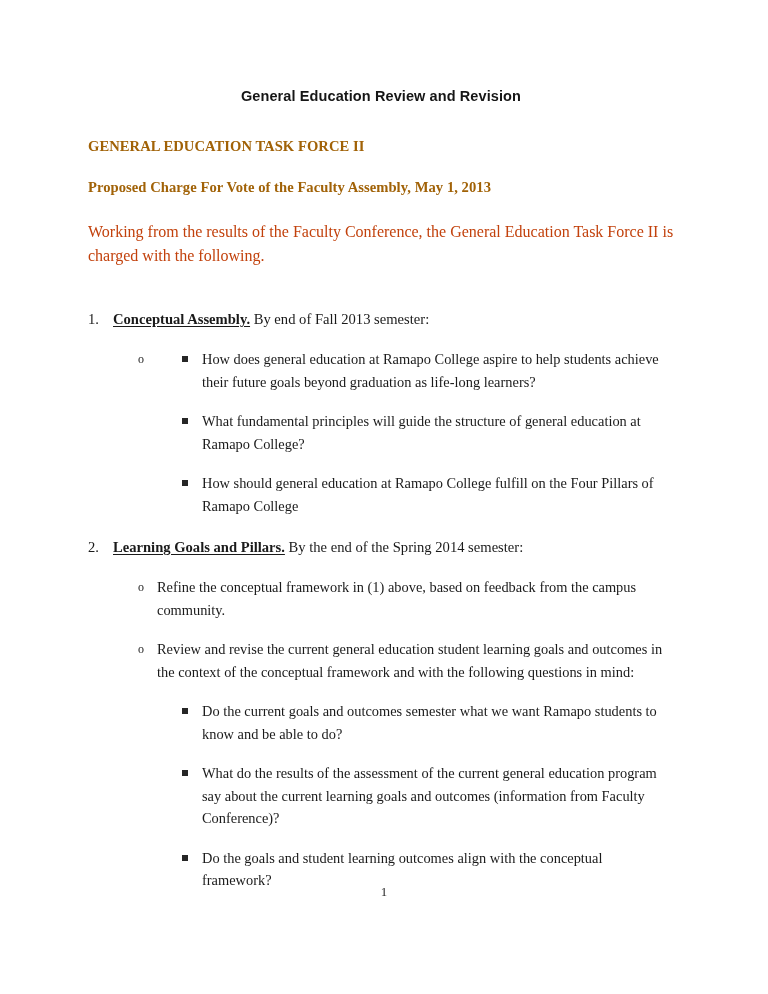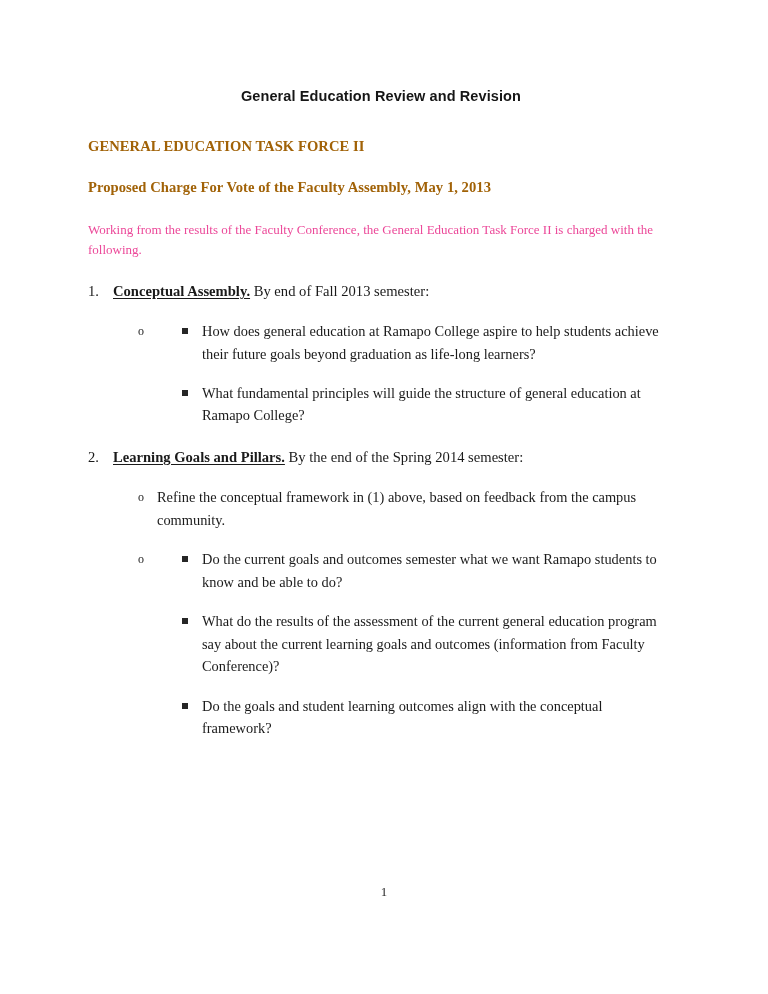--- a/index.html
+++ b/index.html
@@ -43,24 +43,24 @@
     font-weight: bold;
     font-size: 14.6px;
     margin: 0 0 24px 0;
     color: #a16207;
     letter-spacing: 0.05px;
   }
   .heading.second { }
 
   
   .para {
-    font-size: 13px;
+    font-size: 16px;
     line-height: 1.53;
-    margin: 0 0 20px 0;
-    color: #ec4899;
+    margin: 0 0 39px 0;
+    color: #c2410c;
   }
 
   
   .lvl1 {
     position: relative;
     padding-left: 25px;
     font-size: 14.6px;
     line-height: 1.53;
     margin: 0 0 18px 0;
   }
@@ -152,33 +152,36 @@
     </div>
 
     <div class="lvl3">
       <span class="marker"></span><span>How does general education at Ramapo College aspire to help students achieve their future goals beyond graduation as life-long learners?</span>
     </div>
 
     <div class="lvl3">
       <span class="marker"></span><span>What fundamental principles will guide the structure of general education at Ramapo College?</span>
     </div>
 
+    <div class="lvl3">
+      <span class="marker"></span><span>How should general education at Ramapo College fulfill on the Four Pillars of Ramapo College</span>
+    </div>
 
     <div class="group-gap"></div>
 
     <div class="lvl1">
       <span class="marker">2.</span><span class="lvl1-label">Learning Goals and Pillars.</span><span> By the end of the Spring 2014 semester:</span>
     </div>
 
     <div class="lvl2">
       <span class="marker">o</span><span>Refine the conceptual framework in (1) above, based on feedback from the campus community.</span>
     </div>
 
     <div class="lvl2">
-      <span class="marker">o</span>
+      <span class="marker">o</span><span>Review and revise the current general education student learning goals and outcomes in the context of the conceptual framework and with the following questions in mind:</span>
     </div>
 
     <div class="lvl3">
       <span class="marker"></span><span>Do the current goals and outcomes semester what we want Ramapo students to know and be able to do?</span>
     </div>
 
     <div class="lvl3">
       <span class="marker"></span><span>What do the results of the assessment of the current general education program say about the current learning goals and outcomes (information from Faculty Conference)?</span>
     </div>
 

